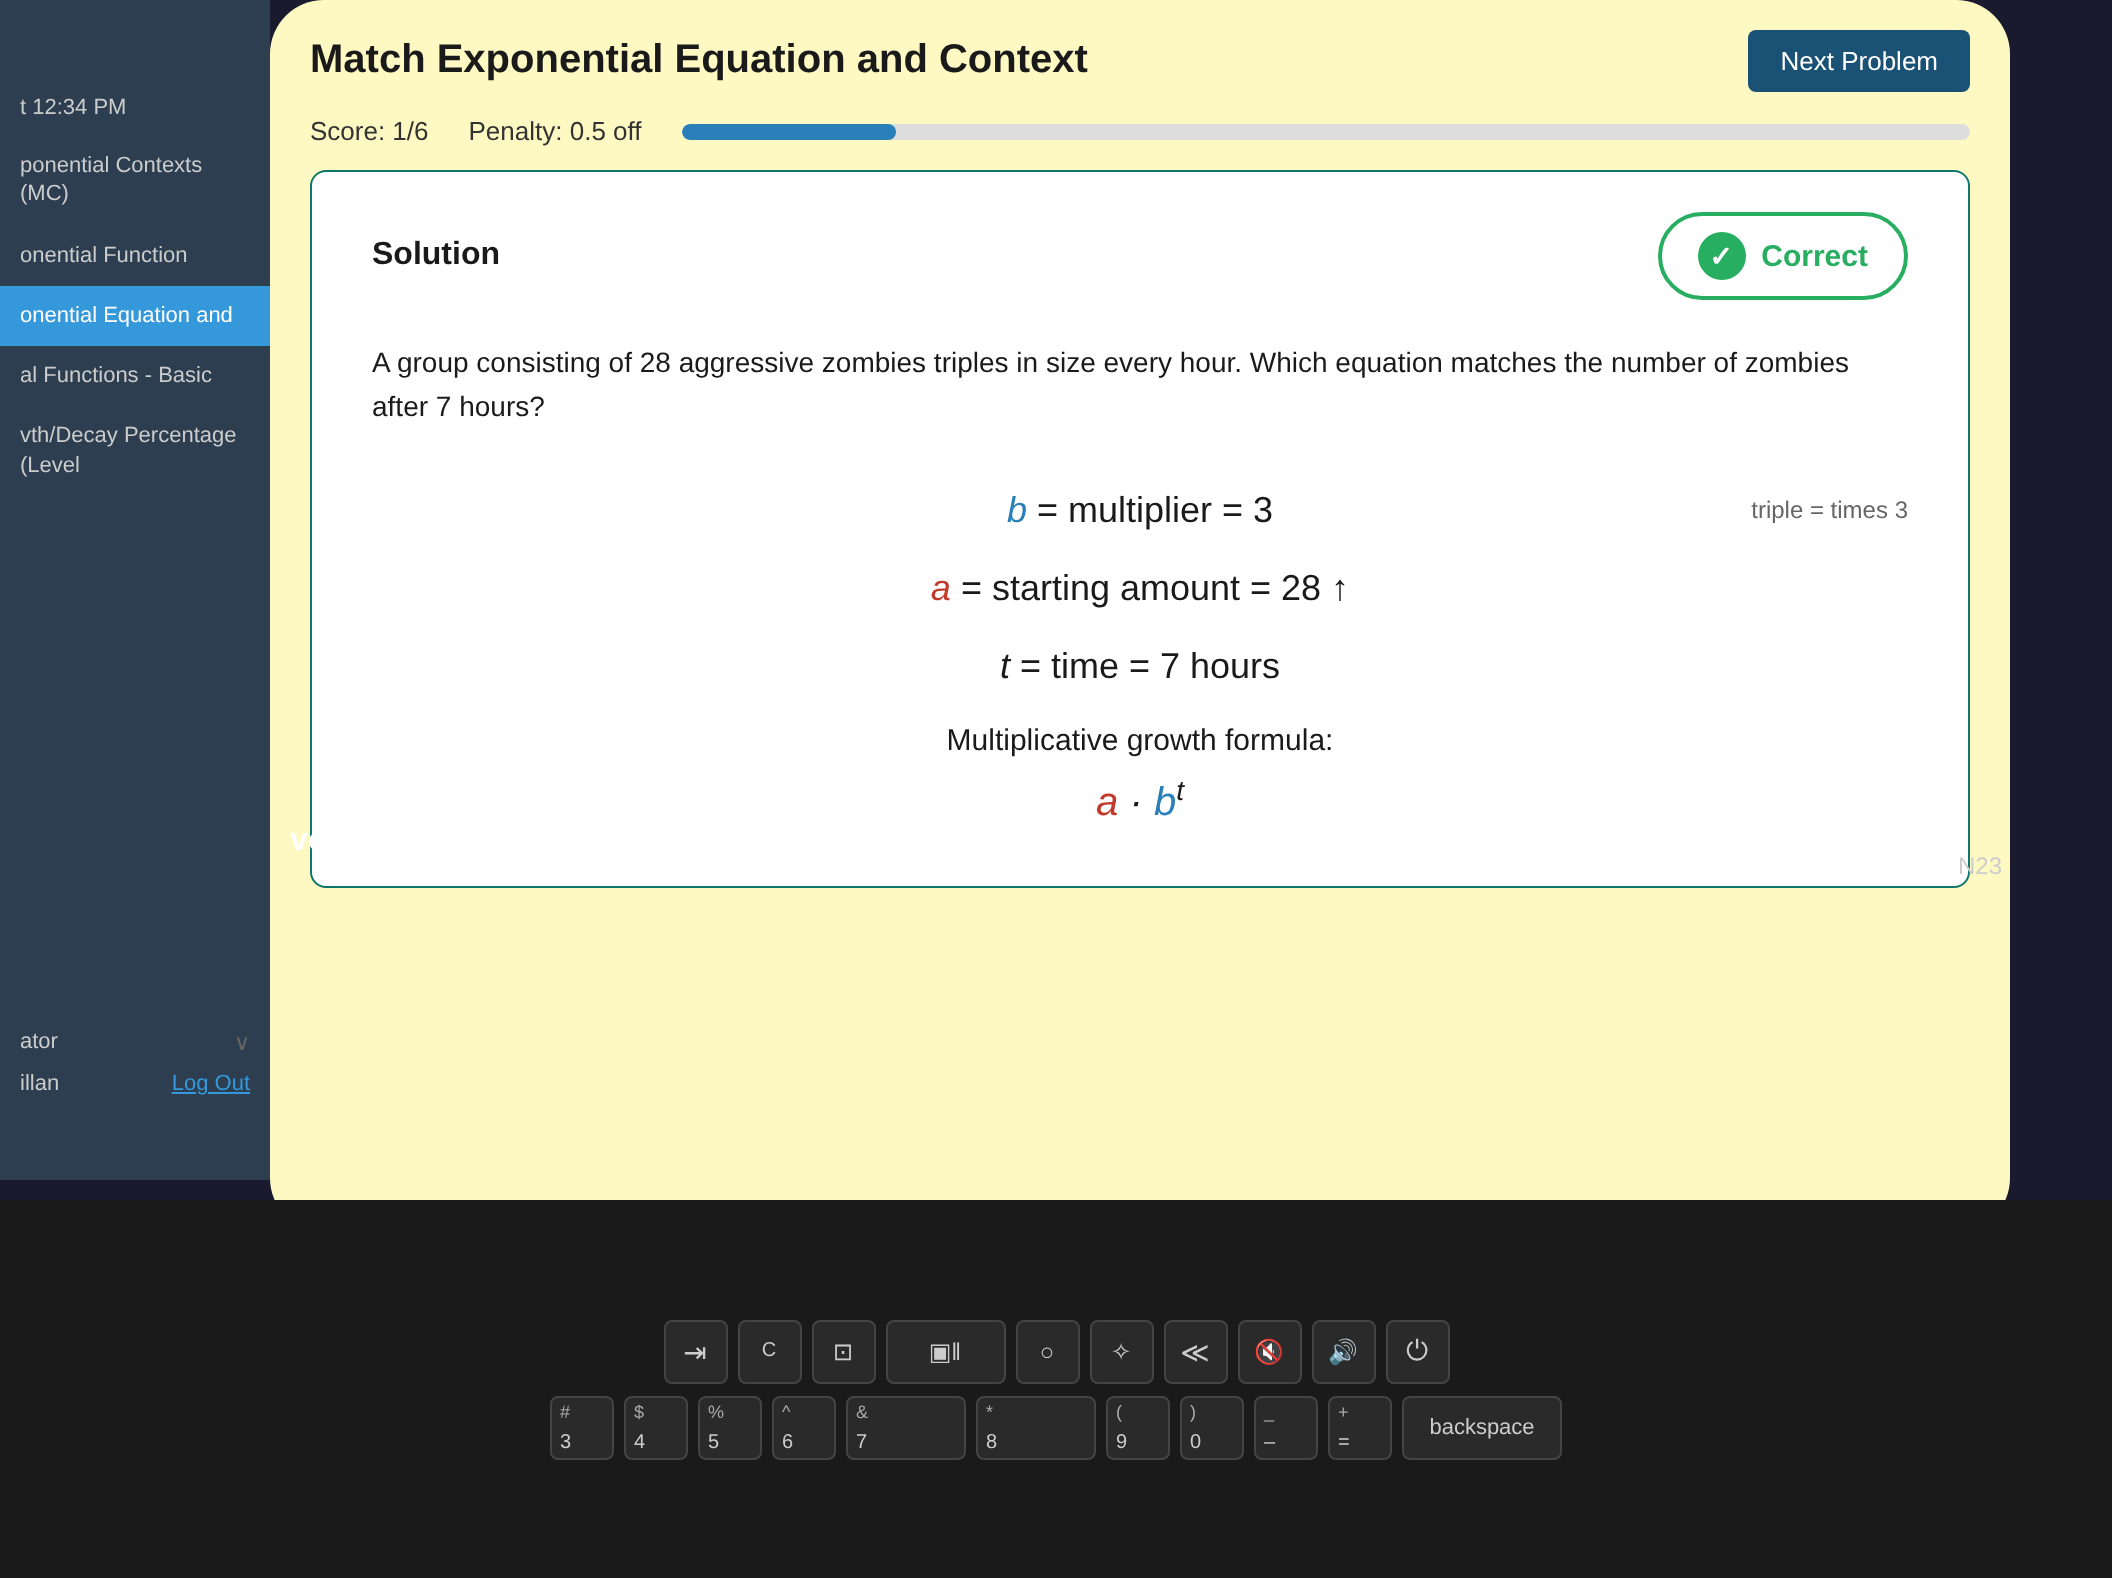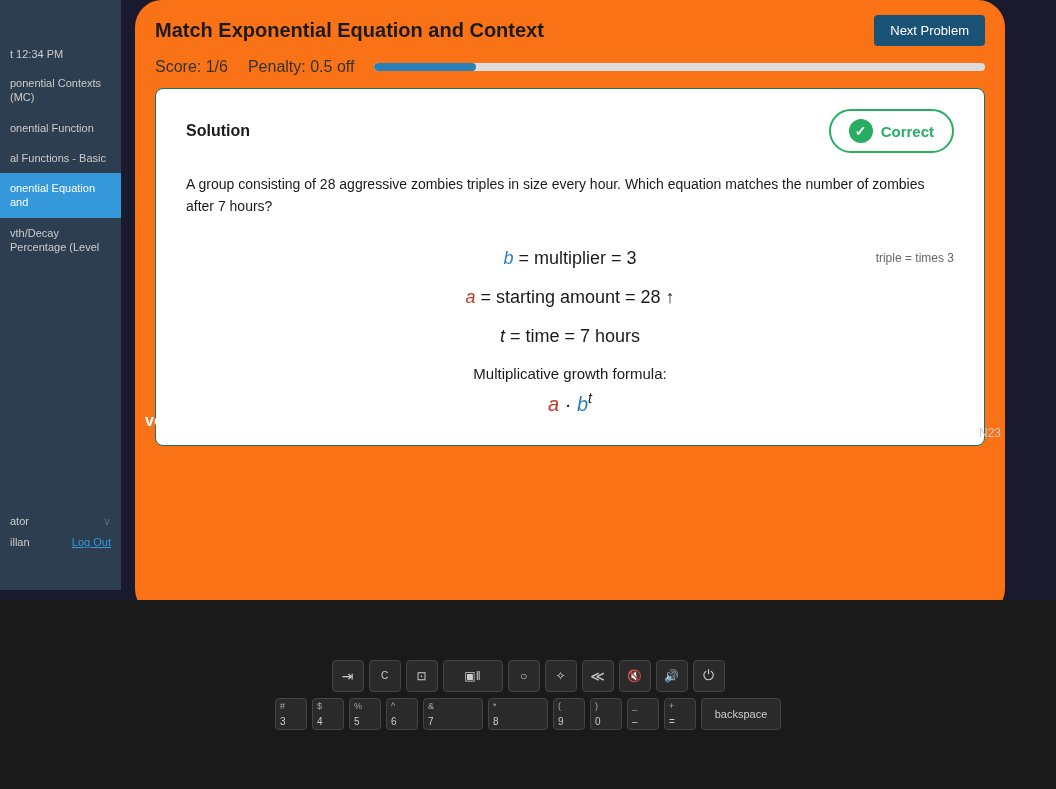--- a/index.html
+++ b/index.html
@@ -24,31 +24,31 @@
       overflow: hidden;
     }
 
     
     .browser-content {
       position: absolute;
       top: 0;
       left: 135px;
       width: 870px;
       height: 616px;
-      background: #f97316;
+      background: #fef9c3;
       overflow: hidden;
       border-radius: 27px;
     }
 
     
     .sidebar {
       position: absolute;
       top: 0;
       left: 0;
-      width: 121px;
+      width: 135px;
       height: 590px;
       background: #2c3e50;
       color: white;
       font-size: 11px;
       padding-top: 40px;
     }
 
     .sidebar-time {
       color: #ccc;
       padding: 8px 10px;
@@ -119,21 +119,21 @@
       cursor: pointer;
       font-weight: 500;
     }
 
     
     .score-bar {
       display: flex;
       align-items: center;
       gap: 20px;
       margin-bottom: 12px;
-      font-size: 16px;
+      font-size: 13px;
       color: #333;
     }
 
     .progress-bar-container {
       flex: 1;
       height: 8px;
       background: #ddd;
       border-radius: 4px;
       overflow: hidden;
     }
@@ -343,22 +343,22 @@
 
 <div class="left-edge-text">h</div>
 
 <div class="laptop-screen">
 
   <div class="sidebar">
     <div class="sidebar-time">t 12:34 PM</div>
 
     <div class="sidebar-item">ponential Contexts (MC)</div>
     <div class="sidebar-item">onential Function</div>
+    <div class="sidebar-item active">onential Equation and</div>
     <div class="sidebar-item">al Functions - Basic</div>
-    <div class="sidebar-item active">onential Equation and</div>
     <div class="sidebar-item">vth/Decay Percentage (Level</div>
 
     <div class="sidebar-bottom">
       <div class="sidebar-bottom-item">
         <span>ator</span>
         <span style="color:#666;">∨</span>
       </div>
       <div class="sidebar-bottom-item">
         <span>illan</span>
         <span class="logout-link">Log Out</span>

